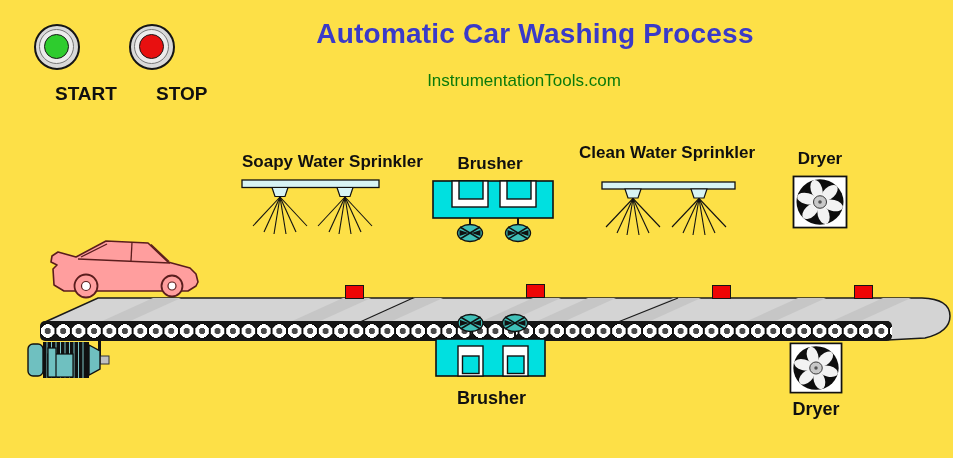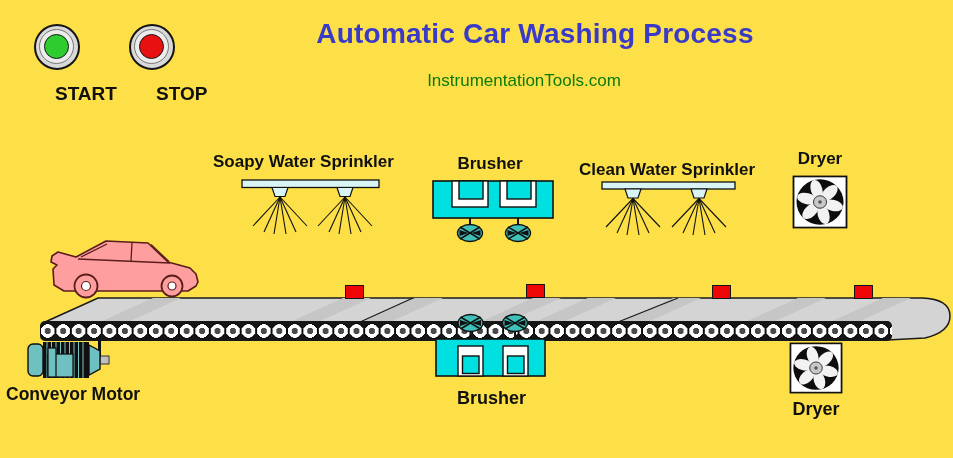--- a/index.html
+++ b/index.html
@@ -47,23 +47,23 @@
     <div class="core green"></div>
   </div>
   <div class="pb-lbl" style="left:27px;top:83px;">START</div>
 
   <div class="pb" style="left:129px;top:24px;">
     <div class="ring"></div>
     <div class="core red"></div>
   </div>
   <div class="pb-lbl" style="left:128px;top:83px;">STOP</div>
 
-  <div class="lbl ctr" style="left:213px;top:152px;width:172px;">Soapy Water Sprinkler</div>
+  <div class="lbl ctr" style="left:242px;top:152px;width:172px;">Soapy Water Sprinkler</div>
   <div class="lbl ctr" style="left:427px;top:154px;width:126px;">Brusher</div>
-  <div class="lbl ctr" style="left:579px;top:160px;width:172px;">Clean Water Sprinkler</div>
+  <div class="lbl ctr" style="left:579px;top:143px;width:172px;">Clean Water Sprinkler</div>
   <div class="lbl ctr" style="left:790px;top:149px;width:60px;">Dryer</div>
 
   <svg class="abs" style="left:240px;top:176px;" width="142" height="62" viewBox="0 0 142 62">
     <rect x="2" y="4" width="137" height="7.5" fill="#D8F4F4" stroke="#111" stroke-width="1.3"></rect>
     <g stroke="#111" stroke-width="1.2">
       <polygon points="32,11.5 48,11.5 45,20.5 35,20.5" fill="#D8F4F4"></polygon>
       <polygon points="97,11.5 113,11.5 110,20.5 100,20.5" fill="#D8F4F4"></polygon>
       <g stroke-width="1.1">
         <line x1="40" y1="21" x2="13" y2="50"></line>
           <line x1="40" y1="21" x2="24" y2="56"></line>
@@ -236,15 +236,14 @@
       <line x1="43" y1="2" x2="43" y2="38"></line>
         <line x1="47.5" y1="2" x2="47.5" y2="38"></line>
       <line x1="52" y1="2" x2="52" y2="38"></line>
         <line x1="56.5" y1="2" x2="56.5" y2="38"></line>
       <line x1="61" y1="2" x2="61" y2="38"></line>
     </g>
     <rect x="26" y="14" width="25" height="23" fill="#6FC0C0" stroke="#0d0d0d" stroke-width="1.2"></rect>
     <rect x="26" y="8" width="8" height="29" fill="#6FC0C0" stroke="#0d0d0d" stroke-width="1.2"></rect>
     <polygon points="67,5 78,11 78,29 67,35" fill="#6FC0C0" stroke="#111" stroke-width="1.4"></polygon>
   </svg>
-  <div class="lbl" style="left:6px;top:384px;font-size:17.5px;">Conveyor Motor</div>
 
 </div>
 
 </body></html>

